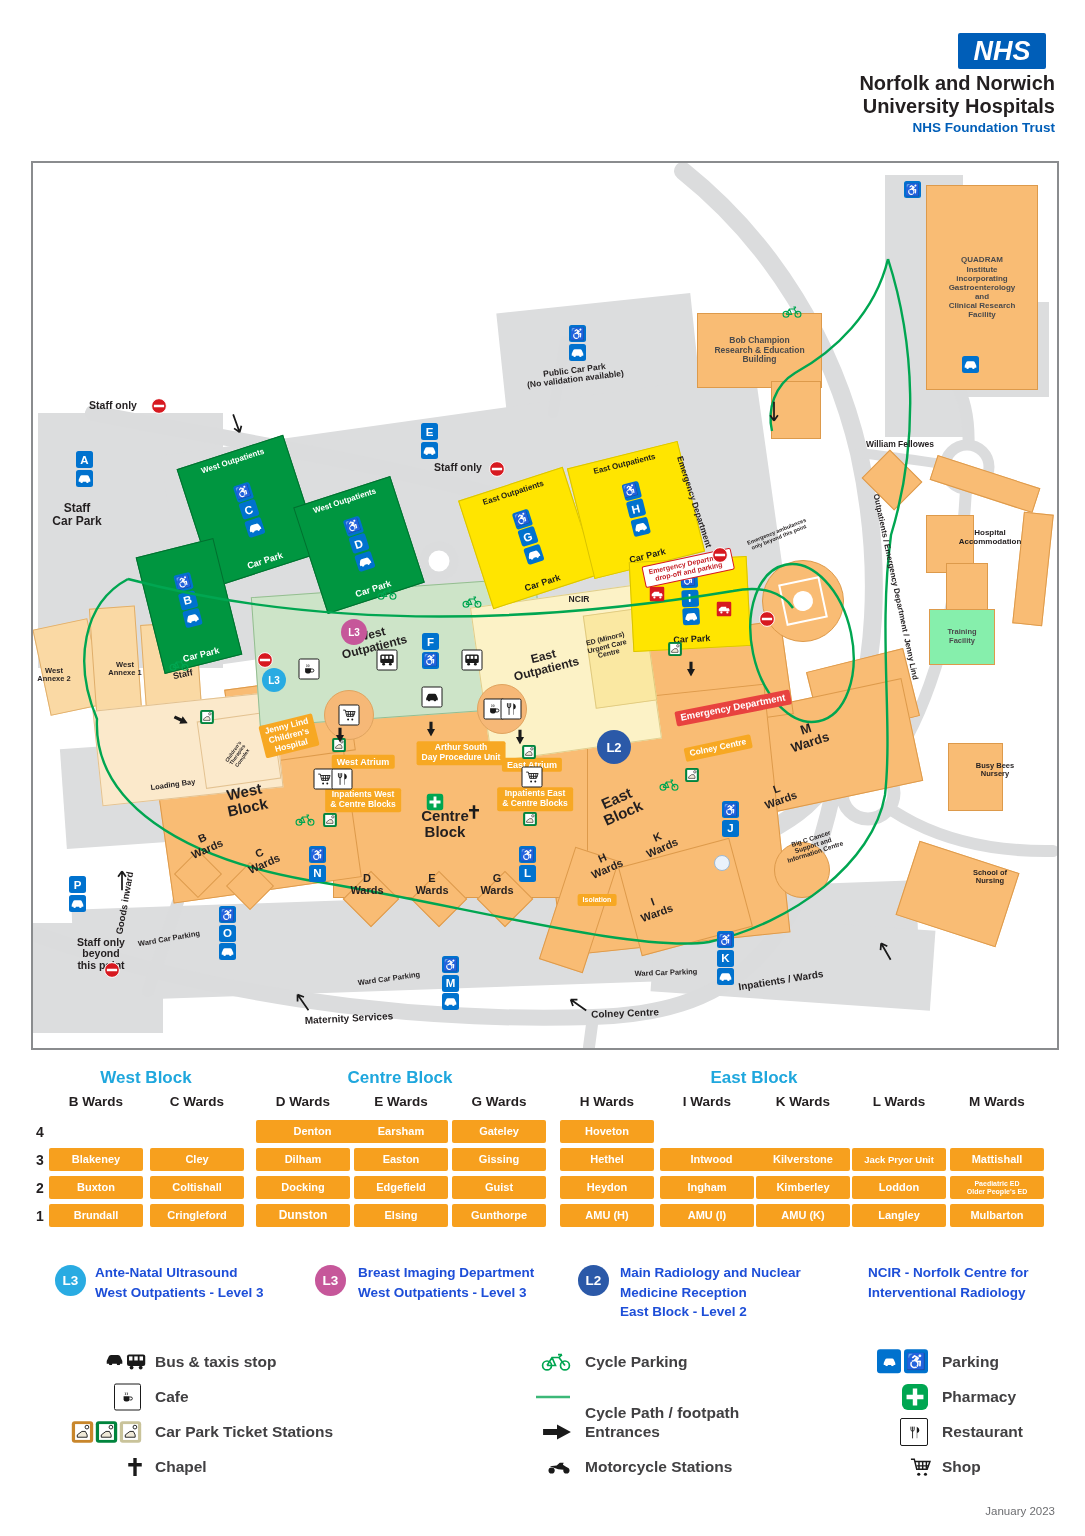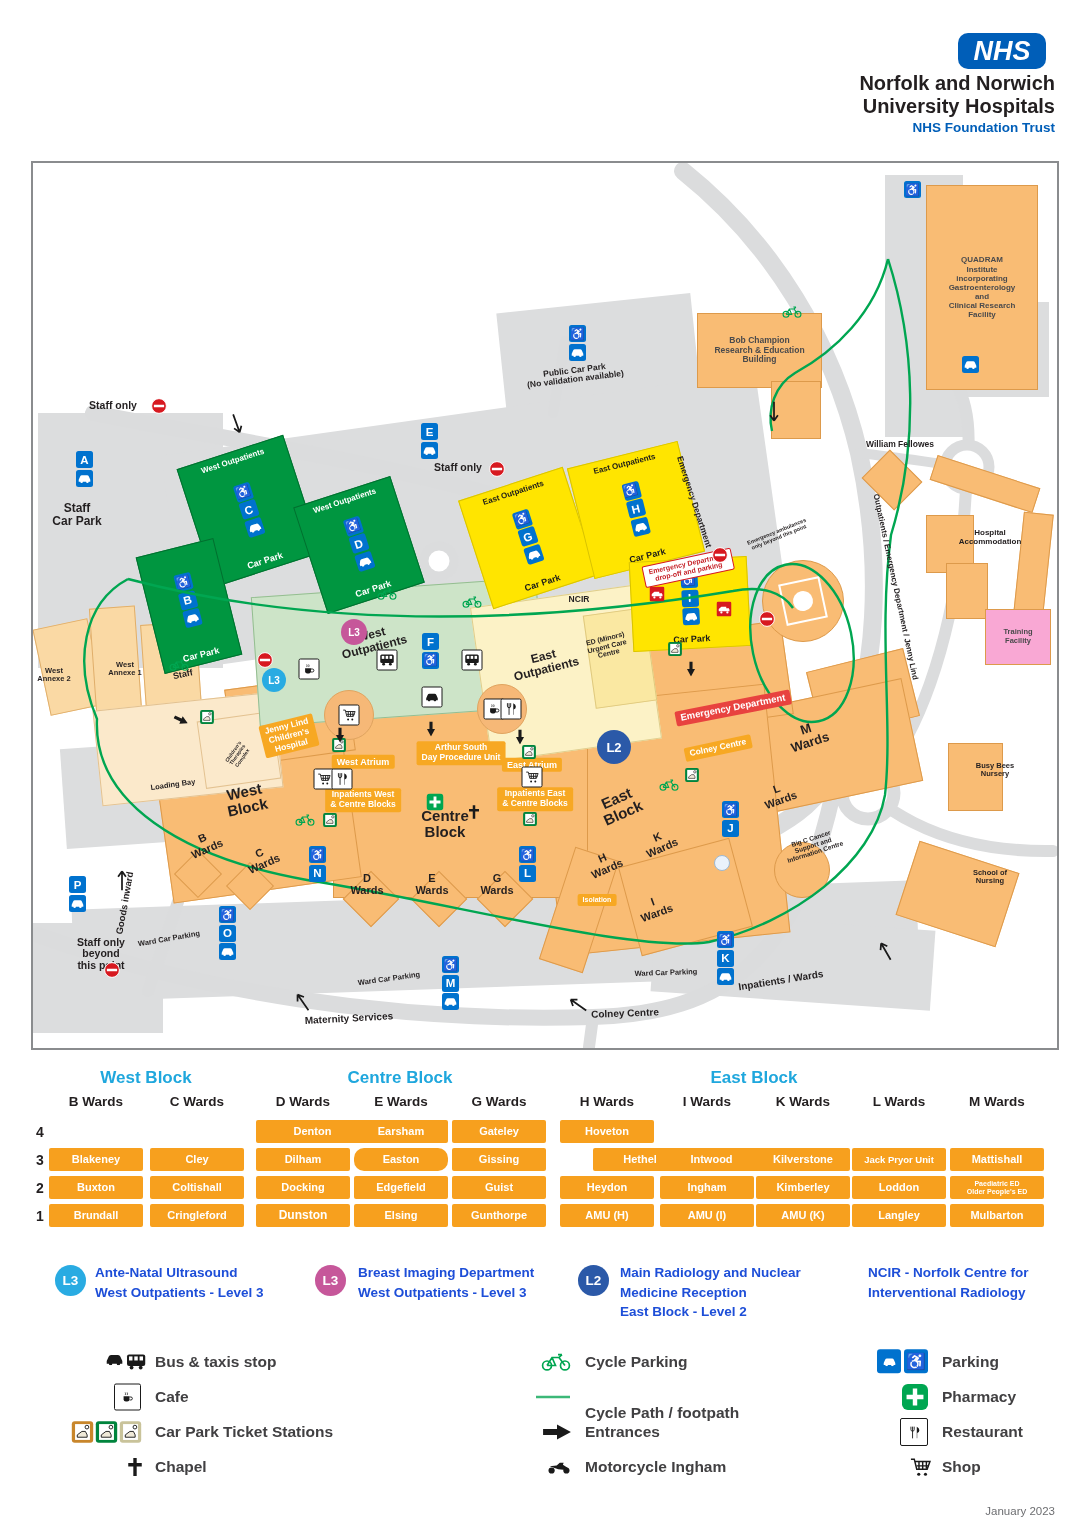--- a/index.html
+++ b/index.html
@@ -1,21 +1,21 @@
 <!DOCTYPE html>
 <html><head>
 <meta charset="utf-8">
 <style>
   html,body{margin:0;padding:0;background:#fff;}
   body{font-family:"Liberation Sans",sans-serif;}
   #page{position:relative;width:1085px;height:1536px;background:#fff;overflow:hidden;}
   
   #nhs-header{position:absolute;left:0;top:0;width:1085px;height:150px;}
   .nhs-box{position:absolute;left:958px;top:33px;width:88px;height:36px;background:#005EB8;color:#fff;
-    font-weight:bold;font-style:italic;font-size:27px;display:flex;align-items:center;justify-content:center;border-radius:10px;}
+    font-weight:bold;font-style:italic;font-size:27px;display:flex;align-items:center;justify-content:center;border-radius:2px;}
   .org-line{position:absolute;right:30px;text-align:right;font-weight:bold;color:#231f20;}
   #org1{top:72px;font-size:20px;}
   #org2{top:95px;font-size:20px;}
   #org3{top:120px;font-size:13.5px;color:#005EB8;}
   
   #map-frame{position:absolute;left:31px;top:161px;width:1024px;height:885px;border:2px solid #8A8C8E;
     box-sizing:content-box;background:#fff;overflow:hidden;}
   #map-title{position:absolute;left:25px;top:22px;font-size:29px;font-weight:bold;color:#808285;z-index:8;}
   #roads-svg,#green-svg{position:absolute;left:0;top:0;pointer-events:none;}
   #roads-svg{z-index:2;}
@@ -121,21 +121,21 @@
       </div>
       <div class="bld" style="z-index: 3; left: 664px; top: 150px; width: 125px; height: 75px; transform: rotate(0deg); background: rgb(249, 188, 116); border-color: rgb(221, 154, 75);">
         <div class="bld-label" style="font-size: 8.5px;">Bob Champion<br>Research &amp; Education<br>Building</div>
       </div>
       <div class="bld" style="z-index: 3; left: 738px; top: 218px; width: 50px; height: 58px; transform: rotate(0deg); background: rgb(249, 188, 116); border-color: rgb(221, 154, 75);"></div>
       <div class="bld" style="z-index: 3; left: 836px; top: 297px; width: 46px; height: 40px; transform: rotate(45deg); background: rgb(249, 188, 116); border-color: rgb(221, 154, 75);"></div>
       <div class="bld" style="z-index: 3; left: 898px; top: 308px; width: 108px; height: 26px; transform: rotate(18deg); background: rgb(249, 188, 116); border-color: rgb(221, 154, 75);"></div>
       <div class="bld" style="z-index: 3; left: 985px; top: 350px; width: 30px; height: 112px; transform: rotate(6deg); background: rgb(249, 188, 116); border-color: rgb(221, 154, 75);"></div>
       <div class="bld" style="z-index: 3; left: 893px; top: 352px; width: 48px; height: 58px; transform: rotate(0deg); background: rgb(249, 188, 116); border-color: rgb(221, 154, 75);"></div>
       <div class="bld" style="z-index: 3; left: 913px; top: 400px; width: 42px; height: 56px; transform: rotate(0deg); background: rgb(249, 188, 116); border-color: rgb(221, 154, 75);"></div>
-      <div class="bld" style="z-index: 3; left: 952px; top: 446px; width: 66px; height: 56px; transform: rotate(0deg); background: #f9a8d4; border-color: rgb(221, 154, 75);">
+      <div class="bld" style="z-index: 3; left: 896px; top: 446px; width: 66px; height: 56px; transform: rotate(0deg); background: #86efac; border-color: rgb(221, 154, 75);">
         <div class="bld-label" style="font-size: 7.5px;">Training<br>Facility</div>
       </div>
       <div class="bld" style="z-index: 3; left: 780px; top: 496px; width: 100px; height: 70px; transform: rotate(-14deg); background: rgb(249, 188, 116); border-color: rgb(221, 154, 75);">
         <div class="bld-label" style="font-size: 8px;">Winterton<br>Unit</div>
       </div>
       <div class="bld" style="z-index: 3; left: 726px; top: 530px; width: 155px; height: 105px; transform: rotate(-12deg); background: rgb(249, 188, 116); border-color: rgb(221, 154, 75);"></div>
       <div class="bld" style="z-index: 3; left: 915px; top: 580px; width: 55px; height: 68px; transform: rotate(0deg); background: rgb(249, 188, 116); border-color: rgb(221, 154, 75);"></div>
       <div class="bld" style="z-index: 3; left: 872px; top: 692px; width: 105px; height: 78px; transform: rotate(18deg); background: rgb(249, 188, 116); border-color: rgb(221, 154, 75);"></div>
       <div class="bld" style="z-index: 3; left: 590px; top: 468px; width: 165px; height: 95px; transform: rotate(-8deg); background: rgb(249, 188, 116); border-color: rgb(221, 154, 75);"></div>
       <div class="bld" style="z-index: 3; left: 640px; top: 552px; width: 85px; height: 60px; transform: rotate(-10deg); background: rgb(249, 188, 116); border-color: rgb(221, 154, 75);"></div>
@@ -736,32 +736,32 @@
       <div class="wcell" style="left: 150px; top: 88px; width: 94px; height: 23px; font-size: 11px;">Cley</div>
       <div class="ghdr" style="left: 400px; top: 8px;">Centre Block</div>
       <div class="whdr" style="left: 303px; top: 34px;">D Wards</div>
       <div class="wcell" style="left: 256px; top: 144px; width: 94px; height: 23px; font-size: 12px;">Dunston</div>
       <div class="wcell" style="left: 256px; top: 116px; width: 94px; height: 23px; font-size: 11px;">Docking</div>
       <div class="wcell" style="left: 256px; top: 88px; width: 94px; height: 23px; font-size: 11px;">Dilham</div>
       <div class="wcell" style="left: 256px; top: 60px; width: 113px; height: 23px; font-size: 11px;">Denton</div>
       <div class="whdr" style="left: 401px; top: 34px;">E Wards</div>
       <div class="wcell" style="left: 354px; top: 144px; width: 94px; height: 23px; font-size: 11px;">Elsing</div>
       <div class="wcell" style="left: 354px; top: 116px; width: 94px; height: 23px; font-size: 11px;">Edgefield</div>
-      <div class="wcell" style="left: 354px; top: 88px; width: 94px; height: 23px; font-size: 11px; border-radius: 10px;">Easton</div>
+      <div class="wcell" style="left: 354px; top: 88px; width: 94px; height: 23px; font-size: 11px;">Easton</div>
       <div class="wcell" style="left: 354px; top: 60px; width: 94px; height: 23px; font-size: 11px;">Earsham</div>
       <div class="whdr" style="left: 499px; top: 34px;">G Wards</div>
       <div class="wcell" style="left: 452px; top: 144px; width: 94px; height: 23px; font-size: 11px;">Gunthorpe</div>
       <div class="wcell" style="left: 452px; top: 116px; width: 94px; height: 23px; font-size: 11px;">Guist</div>
       <div class="wcell" style="left: 452px; top: 88px; width: 94px; height: 23px; font-size: 11px;">Gissing</div>
       <div class="wcell" style="left: 452px; top: 60px; width: 94px; height: 23px; font-size: 11px;">Gateley</div>
       <div class="ghdr" style="left: 754px; top: 8px;">East Block</div>
       <div class="whdr" style="left: 607px; top: 34px;">H Wards</div>
       <div class="wcell" style="left: 560px; top: 144px; width: 94px; height: 23px; font-size: 11px;">AMU (H)</div>
       <div class="wcell" style="left: 560px; top: 116px; width: 94px; height: 23px; font-size: 11px;">Heydon</div>
-      <div class="wcell" style="left: 593px; top: 88px; width: 94px; height: 23px; font-size: 11px;">Hethel</div>
+      <div class="wcell" style="left: 560px; top: 88px; width: 94px; height: 23px; font-size: 11px;">Hethel</div>
       <div class="wcell" style="left: 560px; top: 60px; width: 94px; height: 23px; font-size: 11px;">Hoveton</div>
       <div class="whdr" style="left: 707px; top: 34px;">I Wards</div>
       <div class="wcell" style="left: 660px; top: 144px; width: 94px; height: 23px; font-size: 11px;">AMU (I)</div>
       <div class="wcell" style="left: 660px; top: 116px; width: 94px; height: 23px; font-size: 11px;">Ingham</div>
       <div class="wcell" style="left: 660px; top: 88px; width: 103px; height: 23px; font-size: 11px;">Intwood</div>
       <div class="whdr" style="left: 803px; top: 34px;">K Wards</div>
       <div class="wcell" style="left: 756px; top: 144px; width: 94px; height: 23px; font-size: 11px;">AMU (K)</div>
       <div class="wcell" style="left: 756px; top: 116px; width: 94px; height: 23px; font-size: 11px;">Kimberley</div>
       <div class="wcell" style="left: 756px; top: 88px; width: 94px; height: 23px; font-size: 11px;">Kilverstone</div>
       <div class="whdr" style="left: 899px; top: 34px;">L Wards</div>
@@ -868,21 +868,21 @@
       <div class="leg-label" style="left: 585px; top: 92px;">Entrances</div>
       <div class="leg-icon" style="left: 571px; top: 127px;">
         <svg width="24" height="14" viewBox="0 0 30 18">
           <g fill="#1a1a1a">
             <circle cx="5.5" cy="13.5" r="4"></circle>
             <circle cx="24.5" cy="13.5" r="4"></circle>
             <path d="M3 8 L12 7 L16 3.5 L21 3.5 L20 6 L26 10 L24 13 L14 12 Z"></path>
           </g>
         </svg>
       </div>
-      <div class="leg-label" style="left: 585px; top: 127px;">Motorcycle Ingham</div>
+      <div class="leg-label" style="left: 585px; top: 127px;">Motorcycle Stations</div>
       <div class="leg-icon" style="left: 928px; top: 22px;">
         <span class="sq" style="width:24px;height:24px;border-radius:3px;">
           <svg width="13" height="9" viewBox="0 0 20 14">
             <path d="M1 9 L3.2 4 Q4 2 6 2 L14 2 Q16 2 16.8 4 L19 9 V12 H16.5 A2 2 0 0 1 12.5 12 H7.5 A2 2 0 0 1 3.5 12 H1 Z" fill="#fff"></path>
           </svg>
         </span>
         <span class="sq" style="width:24px;height:24px;border-radius:3px;font-size:16px;">♿</span>
       </div>
       <div class="leg-label" style="left: 942px; top: 22px;">Parking</div>
       <div class="leg-icon" style="left: 928px; top: 57px;">

